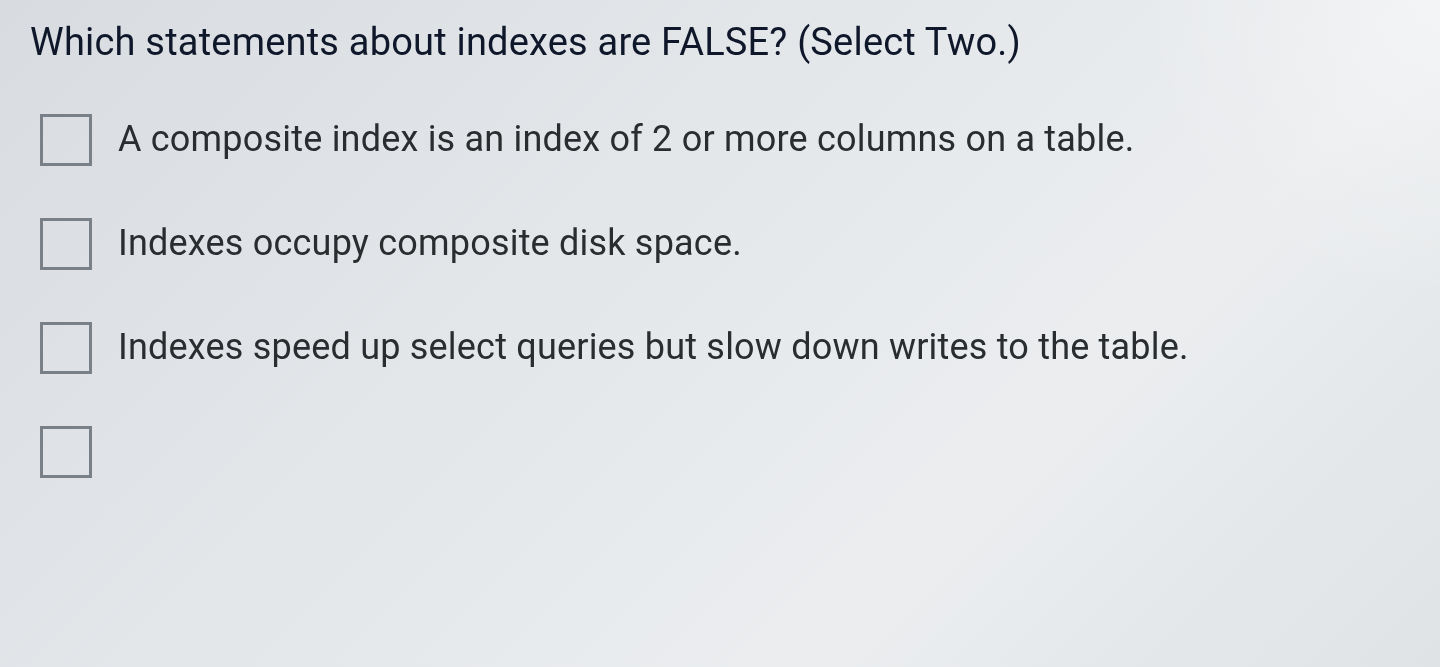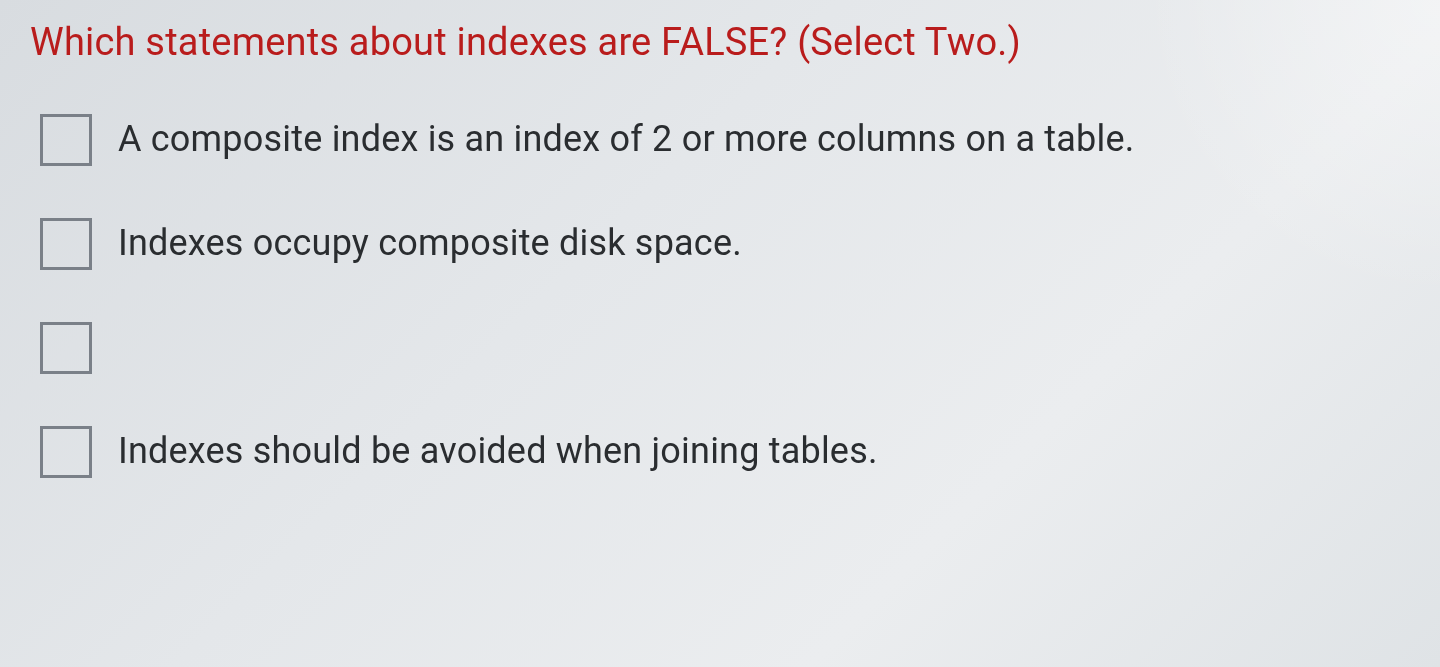--- a/index.html
+++ b/index.html
@@ -25,21 +25,21 @@
       width: 400px;
       height: 300px;
       background: radial-gradient(circle at top right, rgba(255,255,255,0.4), transparent 60%);
       pointer-events: none;
     }
     .question {
       font-size: 38px;
       font-weight: 400;
       margin-bottom: 50px;
       letter-spacing: 0.2px;
-      color: #b91c1c;
+      color: #0f172a;
     }
     .options {
       display: flex;
       flex-direction: column;
       gap: 52px;
       padding-left: 10px;
     }
     .option-row {
       display: flex;
       align-items: center;
@@ -70,18 +70,18 @@
   <div class="option-row">
     <div class="checkbox"></div>
     <div class="option-label">A composite index is an index of 2 or more columns on a table.</div>
   </div>
   <div class="option-row">
     <div class="checkbox"></div>
     <div class="option-label">Indexes occupy composite disk space.</div>
   </div>
   <div class="option-row">
     <div class="checkbox"></div>
+    <div class="option-label">Indexes speed up select queries but slow down writes to the table.</div>
   </div>
   <div class="option-row">
     <div class="checkbox"></div>
-    <div class="option-label">Indexes should be avoided when joining tables.</div>
   </div>
 </div>
 
 </body></html>

